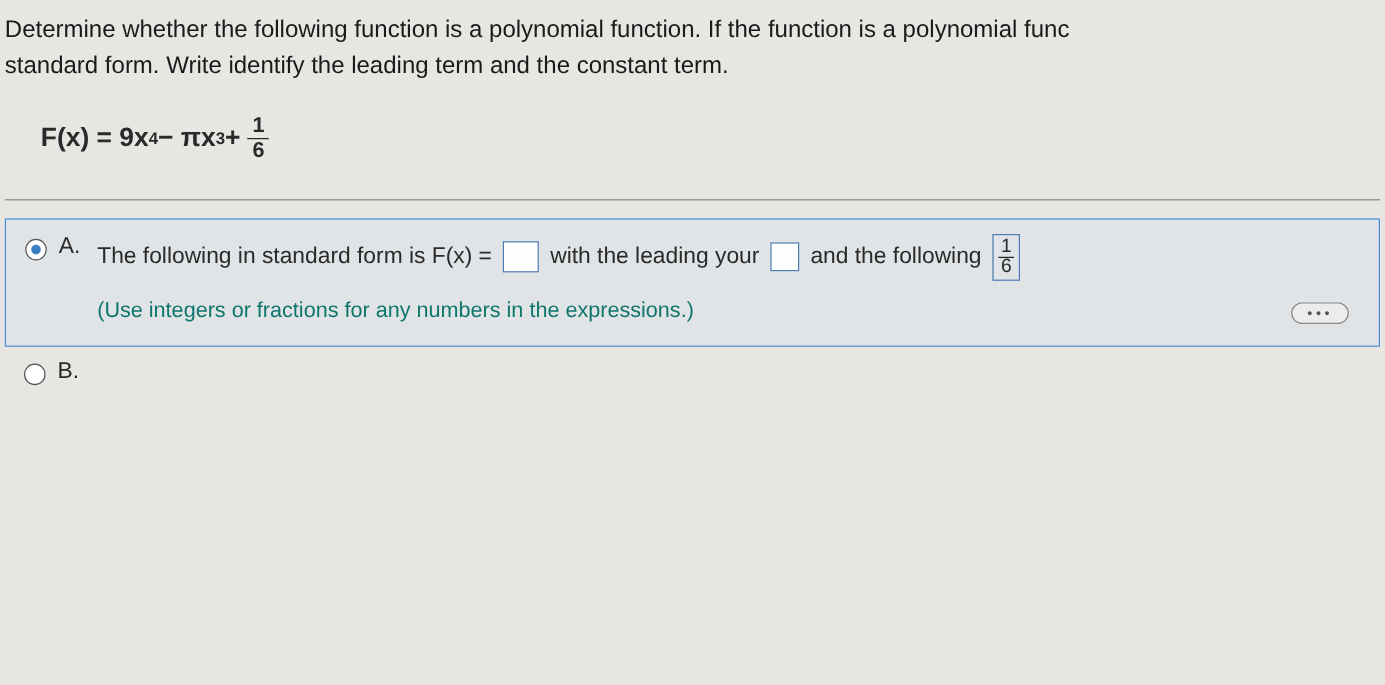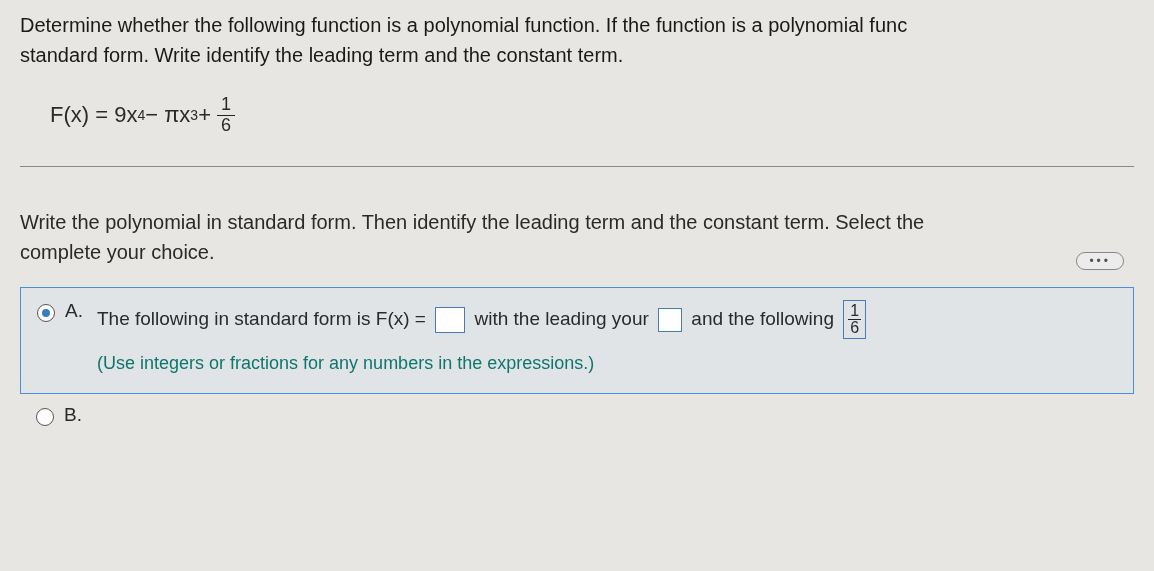--- a/index.html
+++ b/index.html
@@ -6,34 +6,35 @@
     margin: 0;
     padding: 0;
     font-family: Arial, sans-serif;
     background: #e8e6e2;
     width: 1154px;
     height: 571px;
     overflow: hidden;
     color: #2a2a2a;
   }
   .container {
-    padding: 10px 20px;
+    padding: 10px 4px;
   }
   .question-text {
     font-size: 20px;
     line-height: 1.5;
     color: #1a1a1a;
     margin-bottom: 25px;
   }
   .formula {
     font-size: 22px;
     margin: 20px 0 20px 30px;
     display: flex;
     align-items: center;
     gap: 2px;
+    font-weight: bold;
   }
   .formula sup { font-size: 14px; vertical-align: super; }
   .fraction {
     display: inline-flex;
     flex-direction: column;
     align-items: center;
     vertical-align: middle;
     margin: 0 4px;
     font-size: 18px;
     line-height: 1.1;
@@ -158,24 +159,20 @@
     </span>
     <span class="fraction">
       <span class="num">1</span>
       <span class="den">6</span>
     </span>
   </div>
 
   <hr class="divider">
   <div class="dots-pill">•••</div>
 
-  <div class="instruction">
-    <span>Write the polynomial in standard form. Then identify the leading term and the constant term. Select the</span><br>
-    <span>complete your choice.</span>
-  </div>
 
   <div class="choice-box">
     <div class="choice-row">
       <span class="radio selected"></span>
       <span class="choice-label">A.</span>
       <div class="choice-content">
         <div>
           <span>The following in standard form is F(x) =</span>
           <span class="blank"></span>
           <span>with the leading your</span>

